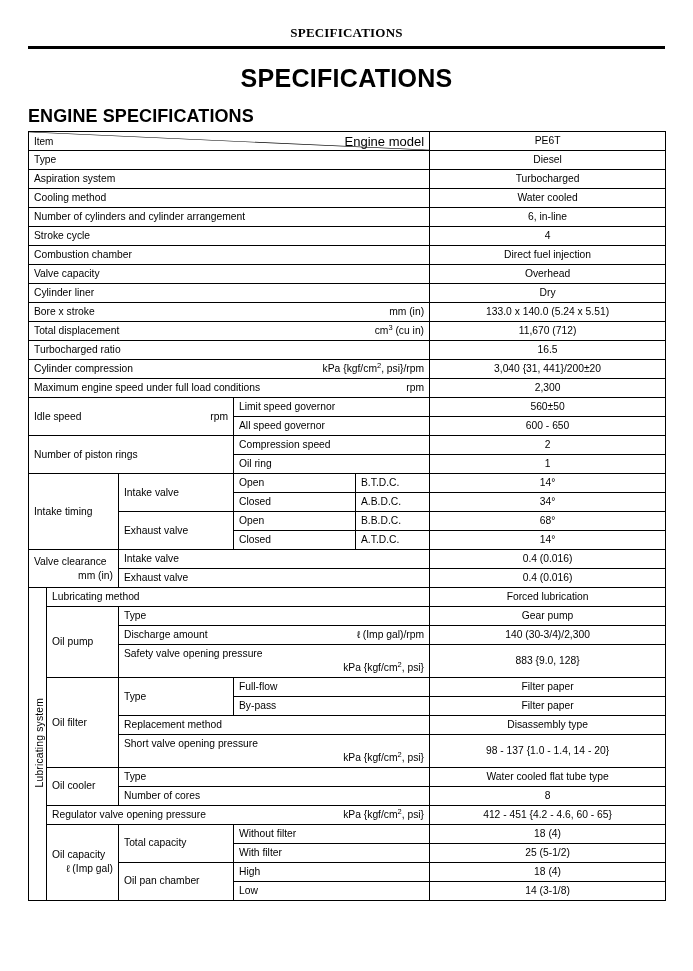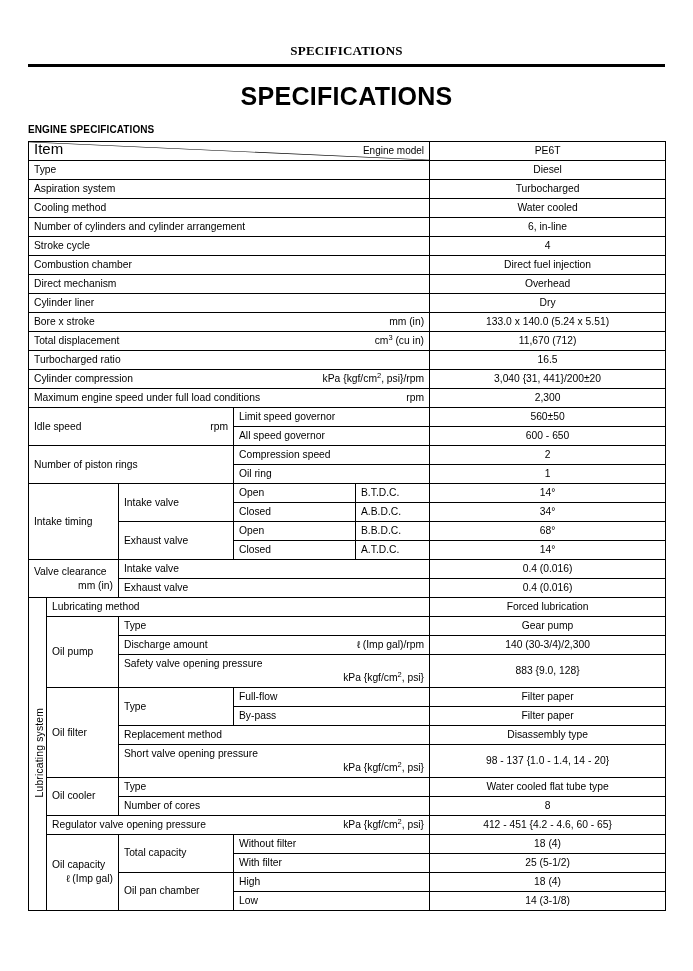--- a/index.html
+++ b/index.html
@@ -7,21 +7,21 @@
   body {
     width: 693px;
     height: 971px;
     background: #ffffff;
     font-family: "Liberation Sans", sans-serif;
     color: #000000;
     position: relative;
     overflow: hidden;
   }
 
-  .page { position: relative; width: 693px; height: 971px; padding: 18px 28px; }
+  .page { position: relative; width: 693px; height: 971px; padding: 0 28px; }
 
   
   .running-header {
     text-align: center;
     font-family: "Liberation Serif", serif;
     font-weight: bold;
     font-size: 13px;
     letter-spacing: .2px;
     padding-top: 26px;
     line-height: 1.1;
@@ -35,21 +35,21 @@
   
   .doc-title {
     text-align: center;
     font-size: 25px;
     font-weight: bold;
     letter-spacing: .3px;
     margin-top: 17px;
     line-height: 1;
   }
   .section-title {
-    font-size: 10px;
+    font-size: 18px;
     font-weight: bold;
     letter-spacing: .1px;
     margin-top: 16px;
     margin-bottom: 6px;
     line-height: 1;
   }
 
   
   table.spec {
     width: 637px;
@@ -71,27 +71,27 @@
   
   .hdr-cell {
     position: relative;
     height: 36px;
     padding: 0;
   }
   .hdr-cell .engine-model {
     position: absolute;
     right: 5px;
     top: 3px;
-    font-size: 10px;
+    font-size: 13px;
   }
   .hdr-cell .item-lbl {
     position: absolute;
     left: 5px;
     bottom: 3px;
-    font-size: 15px;
+    font-size: 10px;
   }
   .hdr-cell svg {
     position: absolute;
     left: 0; top: 0;
     width: 100%; height: 100%;
     display: block;
   }
 
   
   .vert {
@@ -177,21 +177,21 @@
       </tr>
       <tr>
         <td colspan="5">Stroke cycle</td>
         <td class="val">4</td>
       </tr>
       <tr>
         <td colspan="5">Combustion chamber</td>
         <td class="val">Direct fuel injection</td>
       </tr>
       <tr>
-        <td colspan="5">Direct mechanism</td>
+        <td colspan="5">Valve capacity</td>
         <td class="val">Overhead</td>
       </tr>
       <tr>
         <td colspan="5">Cylinder liner</td>
         <td class="val">Dry</td>
       </tr>
 
       <tr>
         <td colspan="5">
           <span>Bore x stroke</span>

